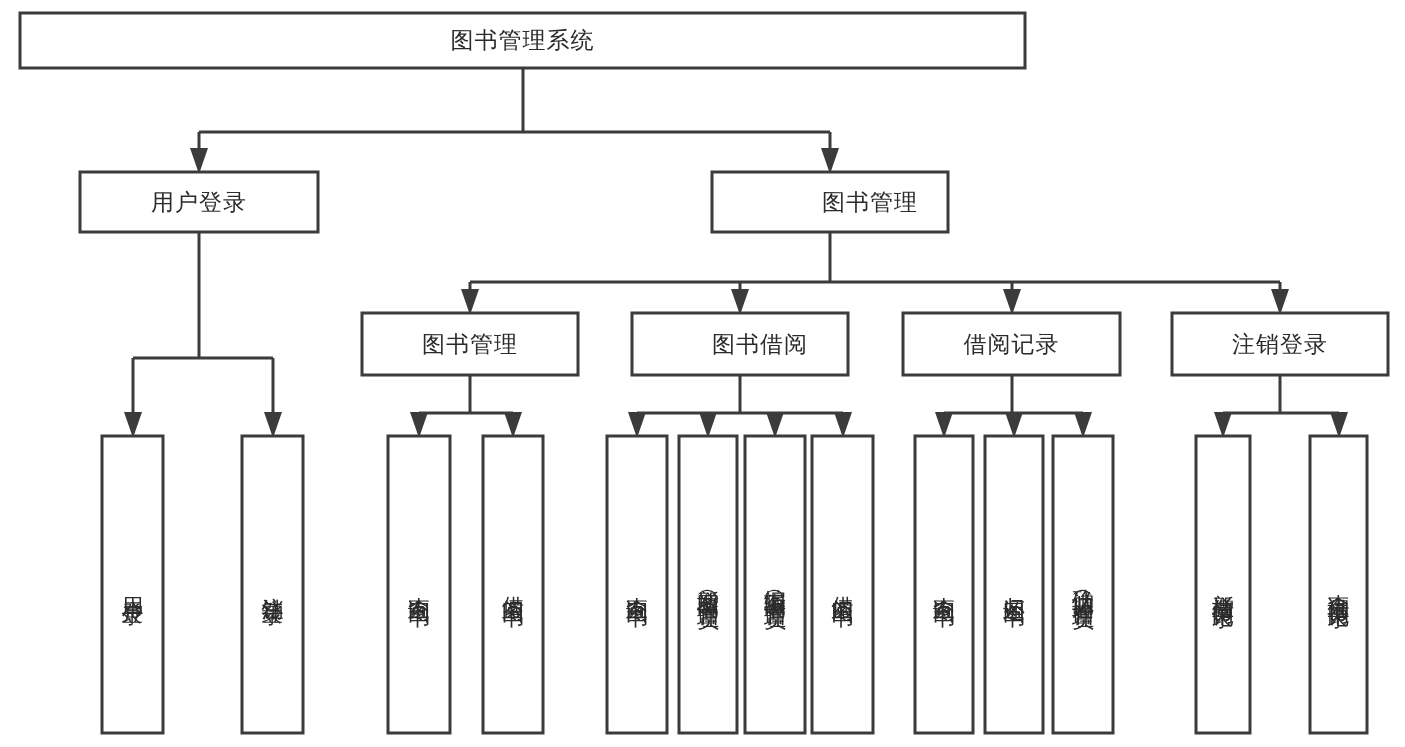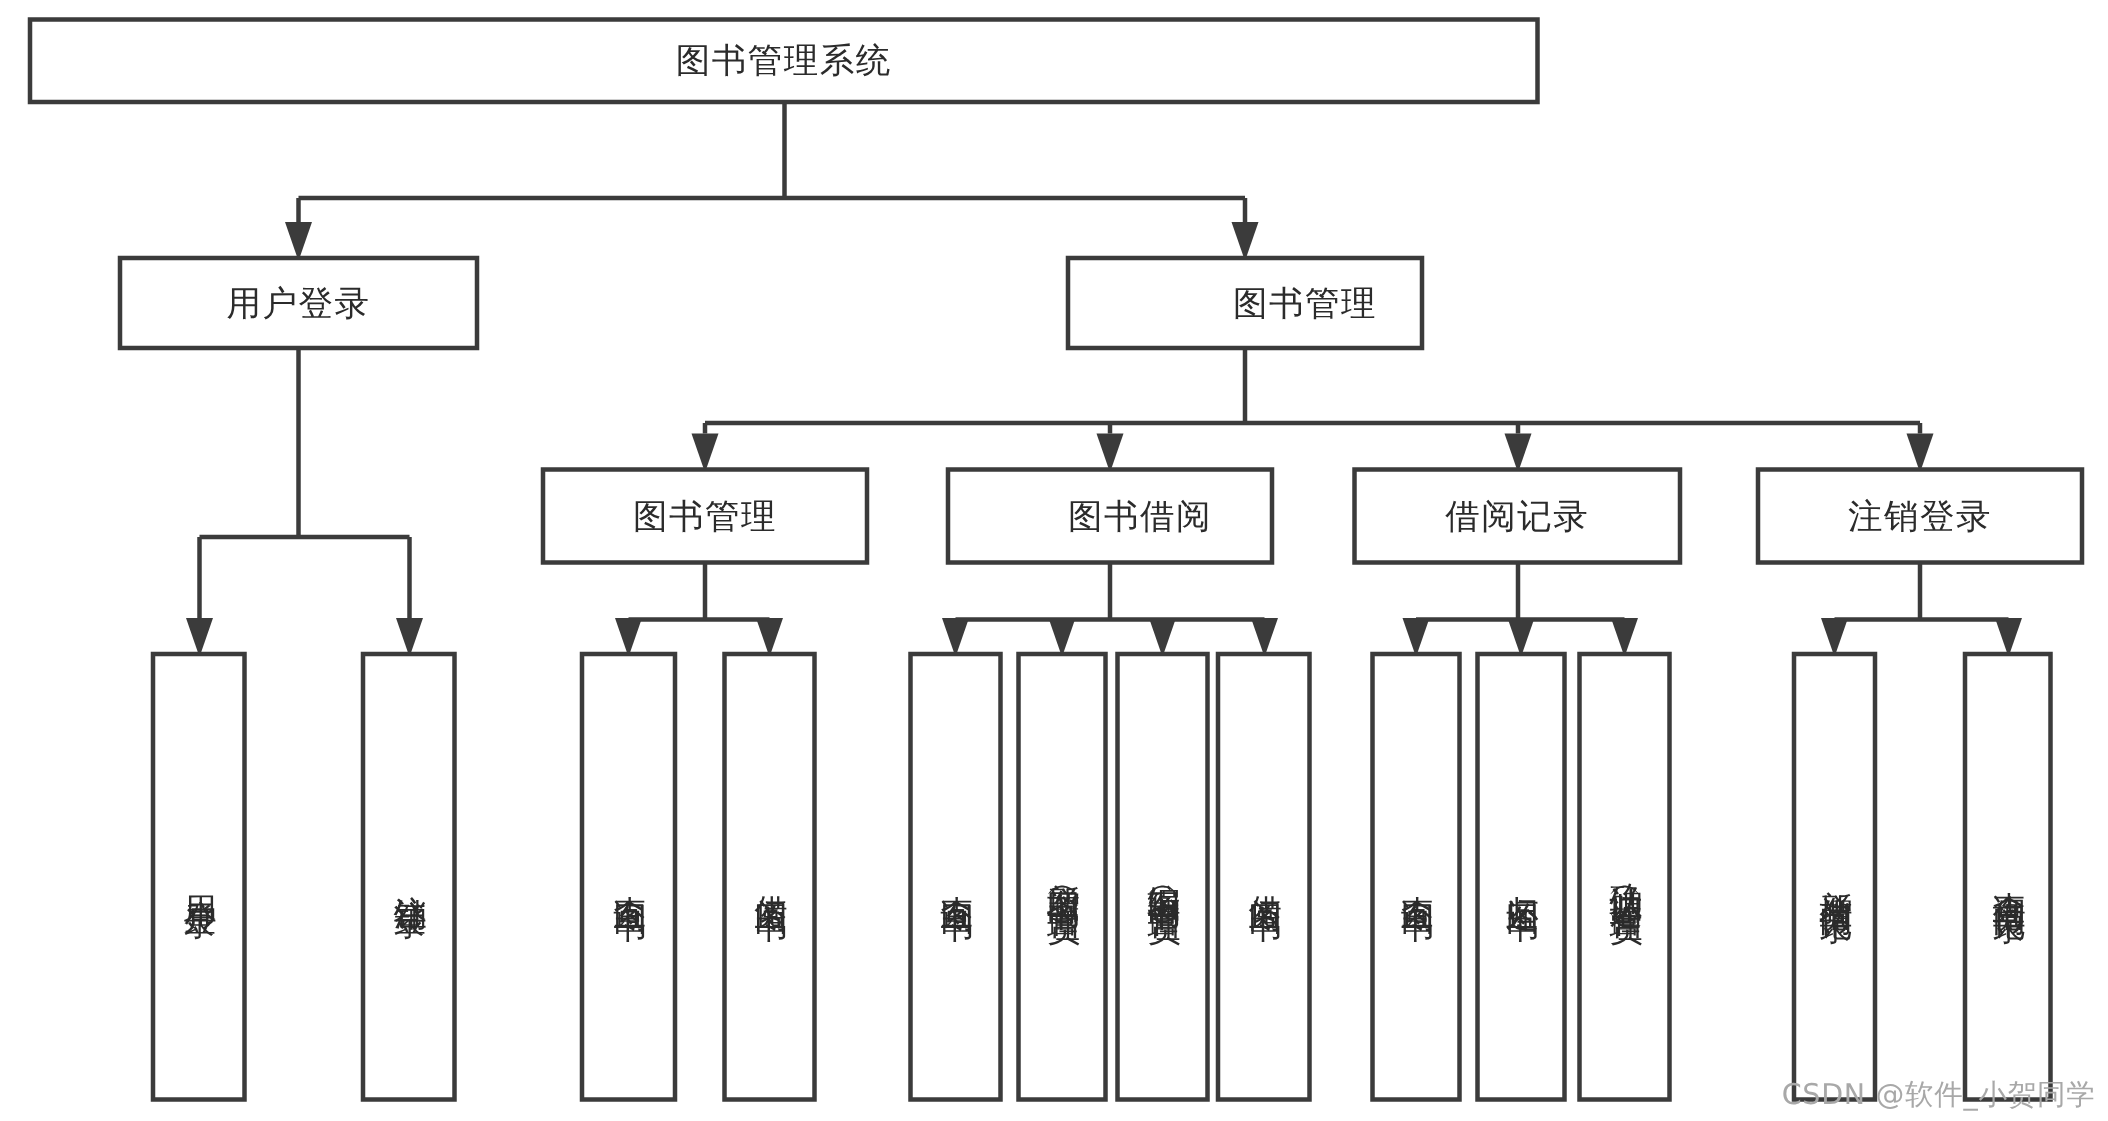--- a/index.html
+++ b/index.html
@@ -176,15 +176,14 @@
       <div class="node-label-v" style="left: 679px; top: 436px; width: 58px; height: 297px;">新增图书（管理员）</div>
       <div class="node-label-v" style="left: 745px; top: 436px; width: 60px; height: 297px;">编辑图书（管理员）</div>
       <div class="node-label-v" style="left: 812px; top: 436px; width: 61px; height: 297px;">借阅图书</div>
       <div class="node-label-v" style="left: 915px; top: 436px; width: 58px; height: 297px;">查询图书</div>
       <div class="node-label-v" style="left: 985px; top: 436px; width: 58px; height: 297px;">归还图书</div>
       <div class="node-label-v" style="left: 1053px; top: 436px; width: 60px; height: 297px;">确认归还（管理员）</div>
       <div class="node-label-v" style="left: 1196px; top: 436px; width: 54px; height: 297px;">新增借阅记录</div>
       <div class="node-label-v" style="left: 1310px; top: 436px; width: 57px; height: 297px;">查询借阅记录</div>
     </div>
 
-  <div class="watermark">CSDN @软件_小贺同学</div>
 
 </div>
 
 </body></html>

